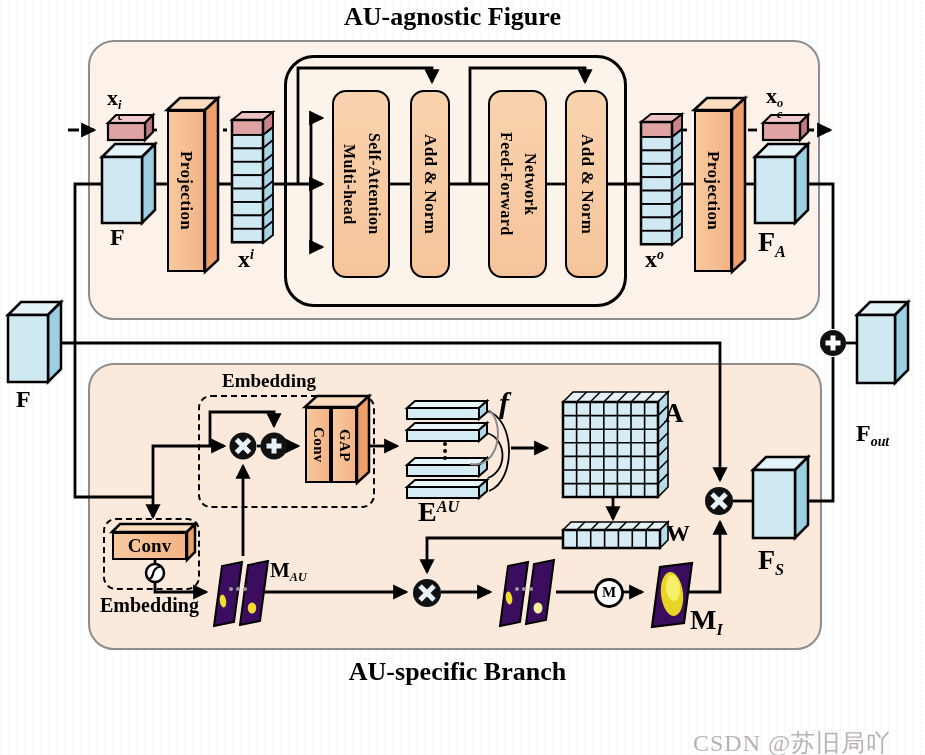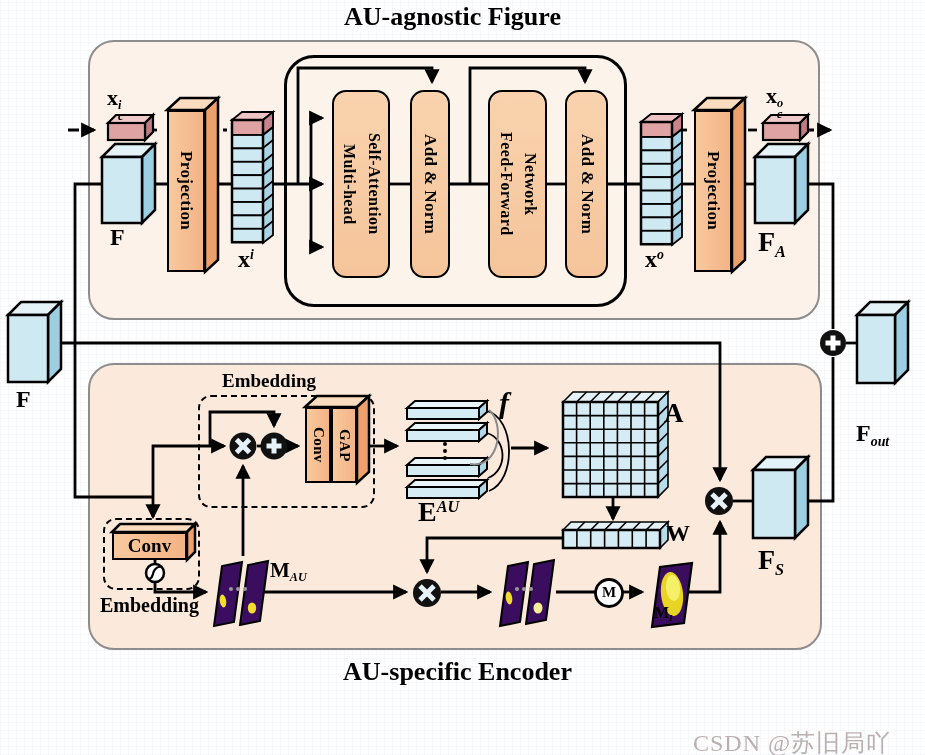--- a/index.html
+++ b/index.html
@@ -431,20 +431,20 @@
   <div class="lbl" style="left:270px;top:558px;font-size:21px;">
     <span>M</span><span class="sub">AU</span>
   </div>
   <div class="lbl" style="left:418px;top:496px;font-size:28px;">
     <span>E</span><span class="sup">AU</span>
   </div>
   <div class="lbl it" style="left:499px;top:386px;font-size:30px;"><span>f</span></div>
   <div class="lbl" style="left:664px;top:398px;font-size:27px;"><span>A</span></div>
   <div class="lbl" style="left:666px;top:520px;font-size:24px;"><span>W</span></div>
   <div class="lbl" style="left:601px;top:584px;width:16px;text-align:center;font-size:15px;"><span>M</span></div>
-  <div class="lbl" style="left:654px;top:604px;font-size:16px;">
+  <div class="lbl" style="left:690px;top:604px;font-size:28px;">
     <span>M</span><span class="sub">I</span>
   </div>
 
-  <div class="lbl title" style="left:0;top:657px;width:925px;text-align:center;transform:translateX(-5px);"><span>AU-specific Encoder</span></div>
+  <div class="lbl title" style="left:0;top:657px;width:925px;text-align:center;transform:translateX(-5px);"><span>AU-specific Branch</span></div>
 
   <div class="watermark"><span>CSDN @苏旧局吖</span></div>
 </div>
 
 </body></html>

